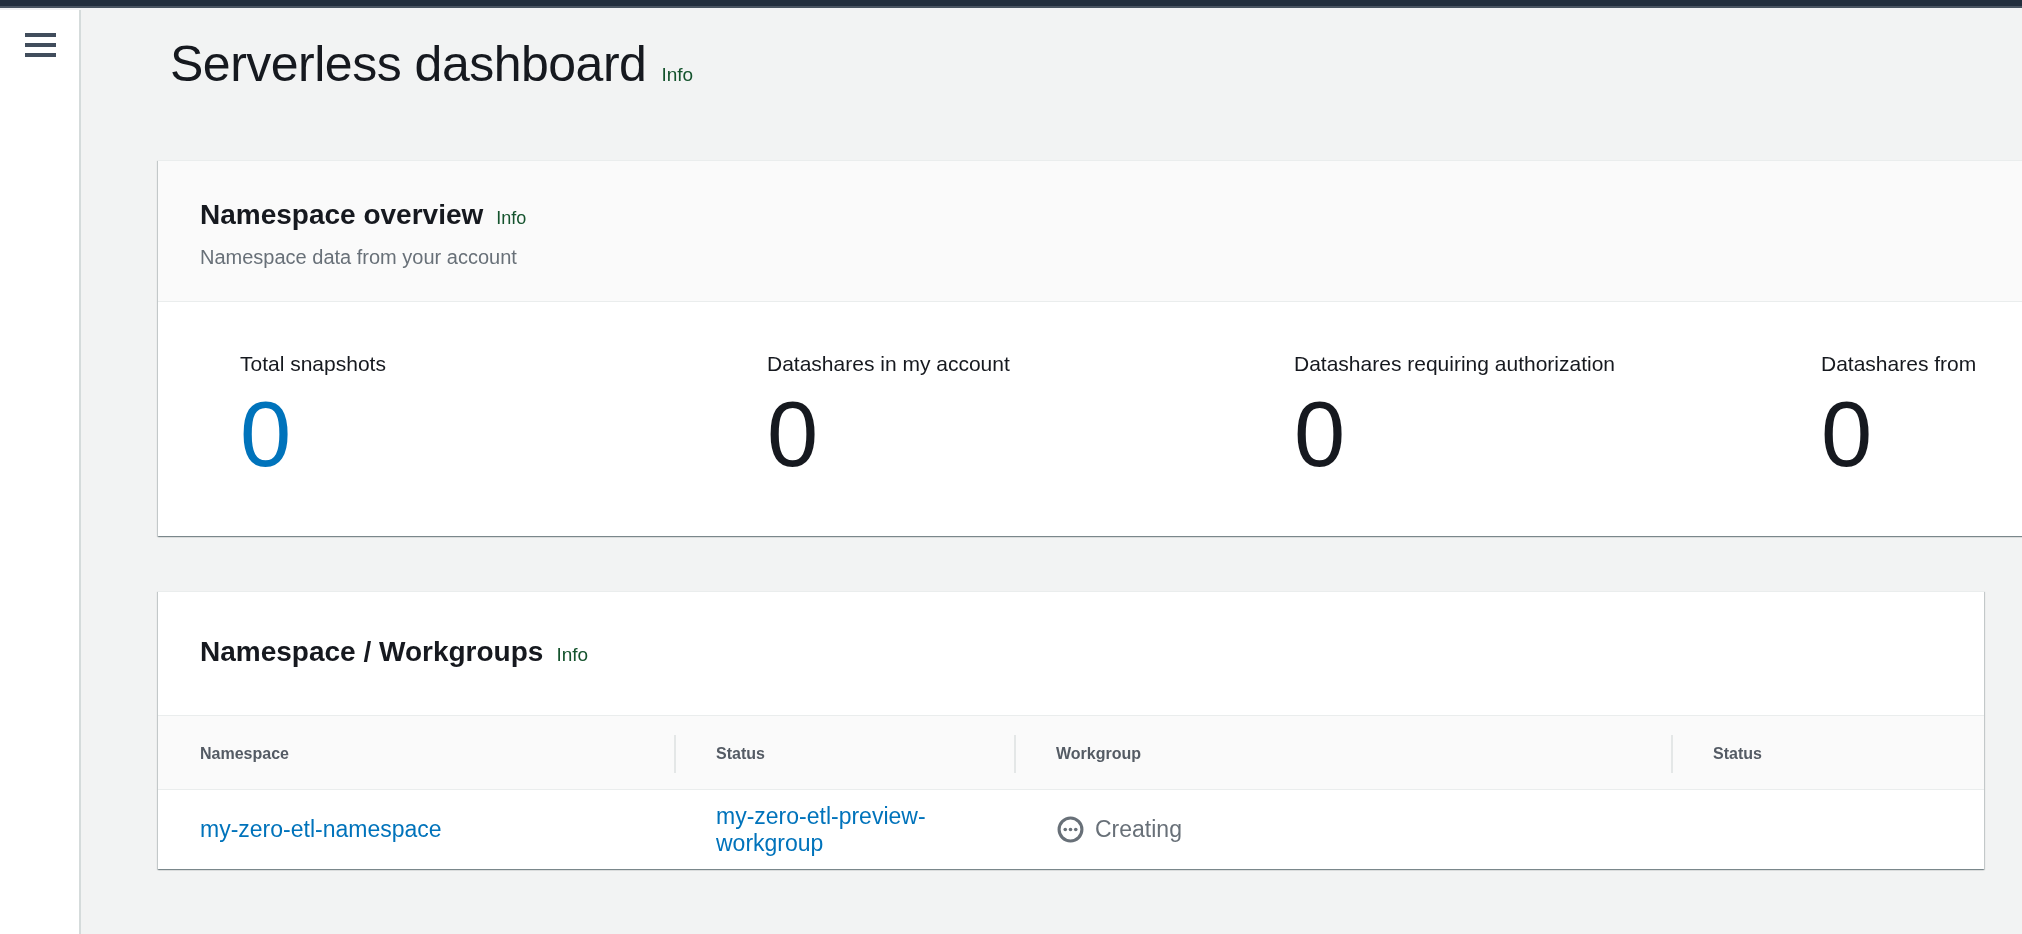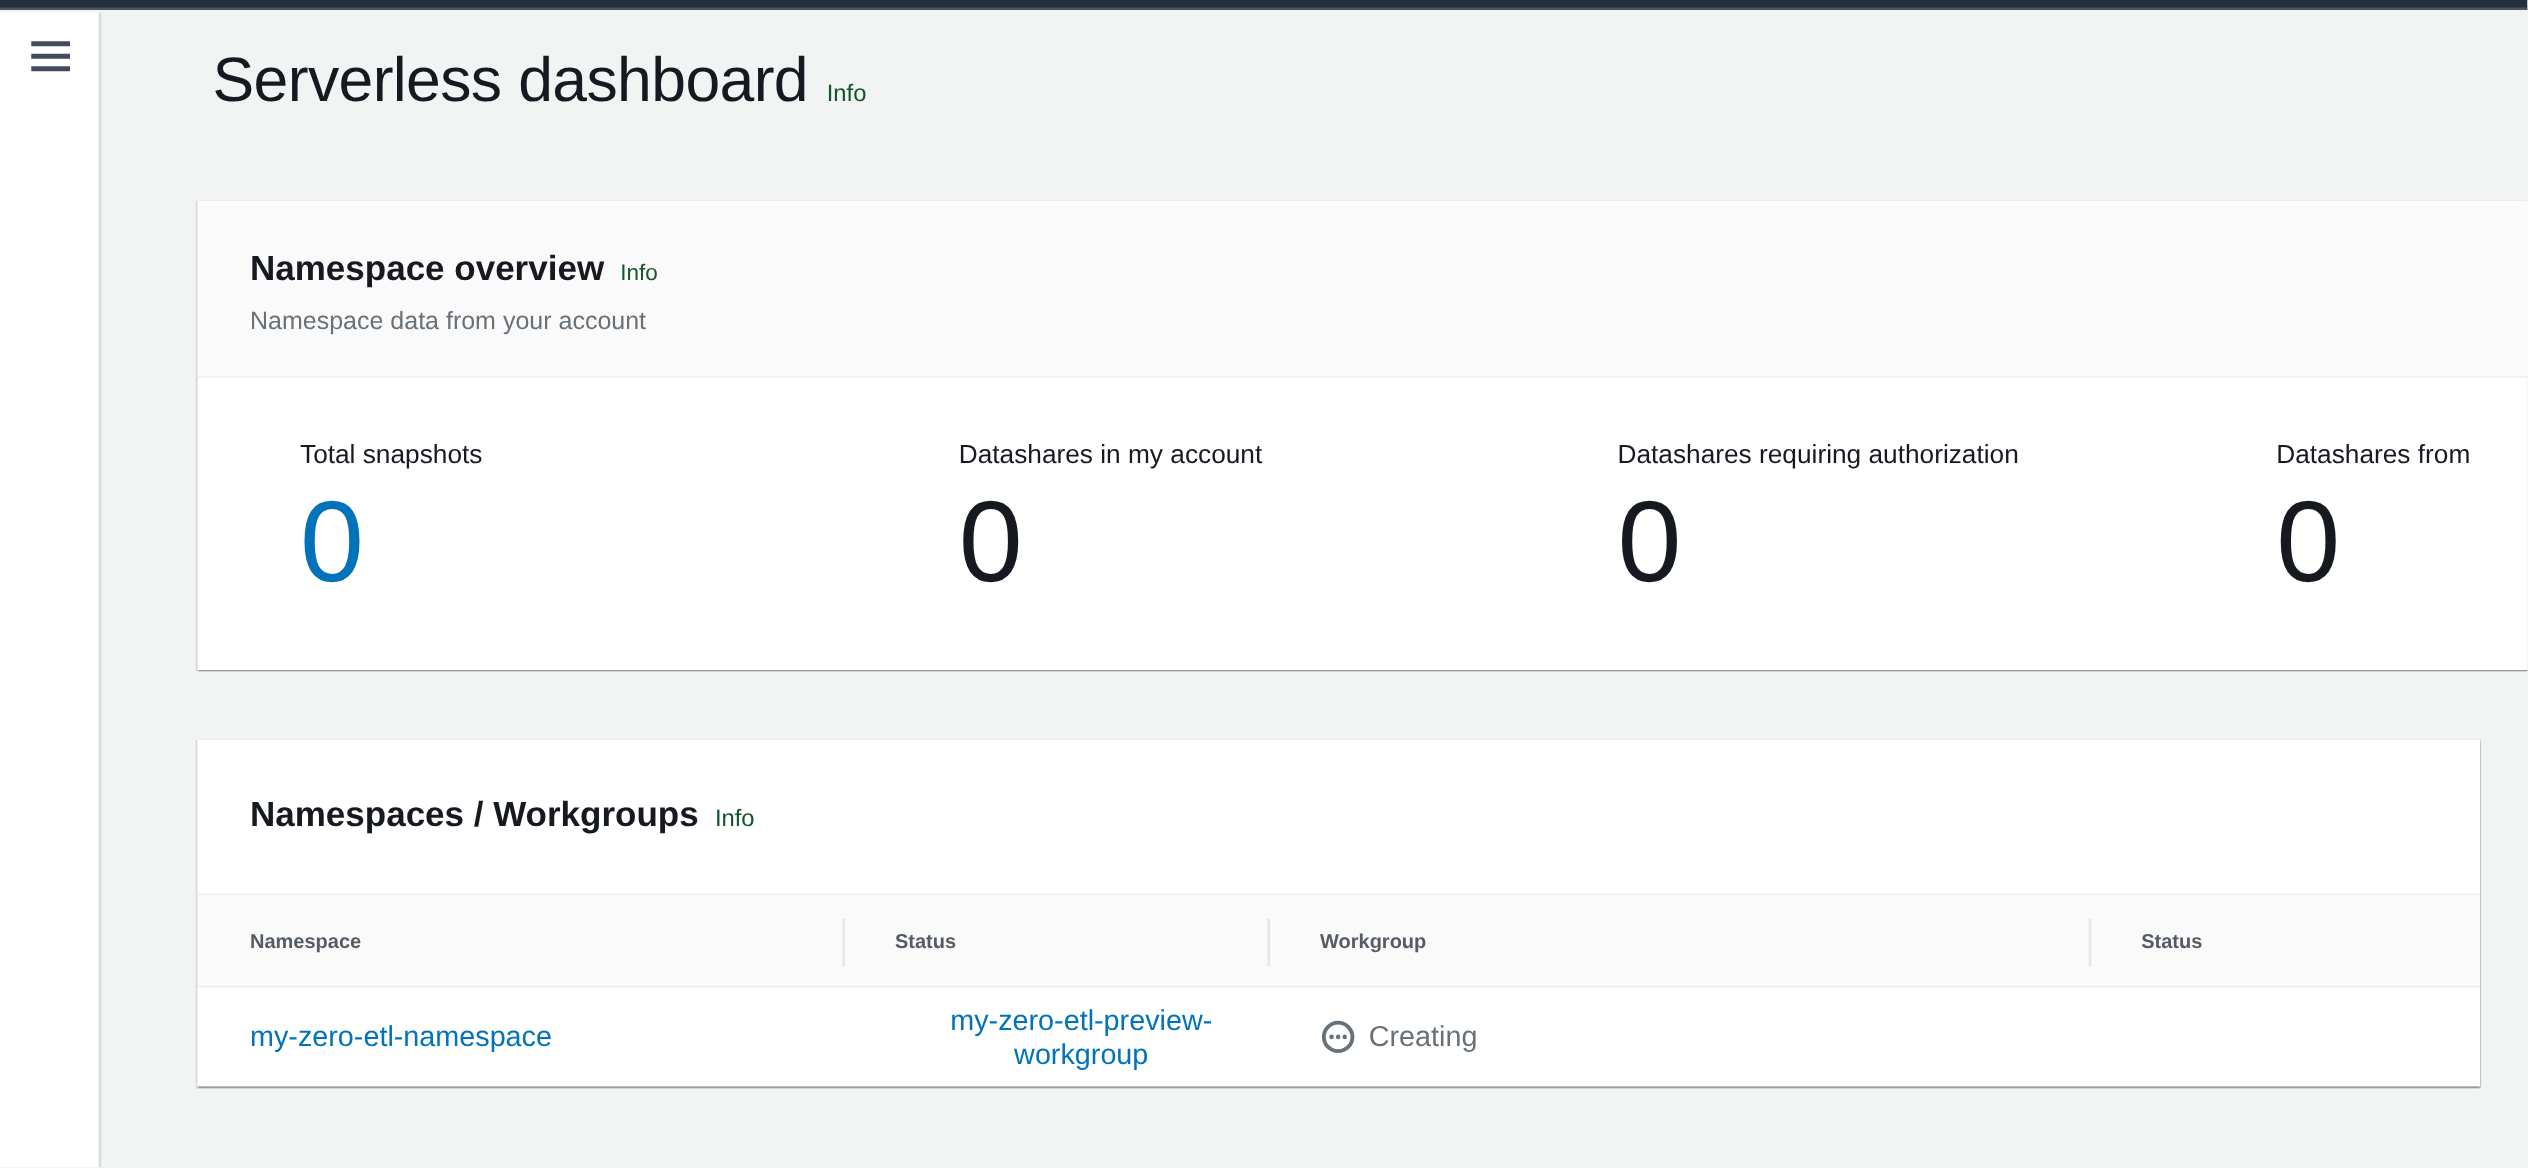--- a/index.html
+++ b/index.html
@@ -88,21 +88,21 @@
   }
   .th {
     font-size:16px; font-weight:bold; color:#545b64;
     padding-left:42px; position:relative; height:75px;
     display:flex; align-items:center;
   }
   .th + .th::before {
     content:""; position:absolute; left:0; top:50%; transform:translateY(-50%);
     width:2px; height:38px; background:#e4e7e7;
   }
-  .tbl-row { height:79px; background:#ffffff;text-align:center; }
+  .tbl-row { height:79px; background:#ffffff; }
   .td { padding-left:42px; font-size:23px; display:flex; align-items:center; }
   .cell-link { color:#0073bb; text-decoration:none; cursor:pointer; }
   .status { color:#687078; display:flex; align-items:center; gap:10px; }
   .status svg { flex:none; display:block; }
 </style>
 </head>
 <body>
 
 <div class="topbar"></div>
 
@@ -147,21 +147,21 @@
       <div class="metric">
         <div class="metric-label">Datashares from</div>
         <div class="metric-value">0</div>
       </div>
     </div>
   </section>
 
   <section class="card card-table">
     <div class="table-title-area">
       <div class="card-title-row">
-        <h2 class="card-title">Namespaces / Workgroups</h2>
+        <h2 class="card-title">Namespace / Workgroups</h2>
         <a class="info-link">Info</a>
       </div>
     </div>
 
     <div class="tbl-grid tbl-head">
       <div class="th">Namespace</div>
       <div class="th">Status</div>
       <div class="th">Workgroup</div>
       <div class="th">Status</div>
     </div>

